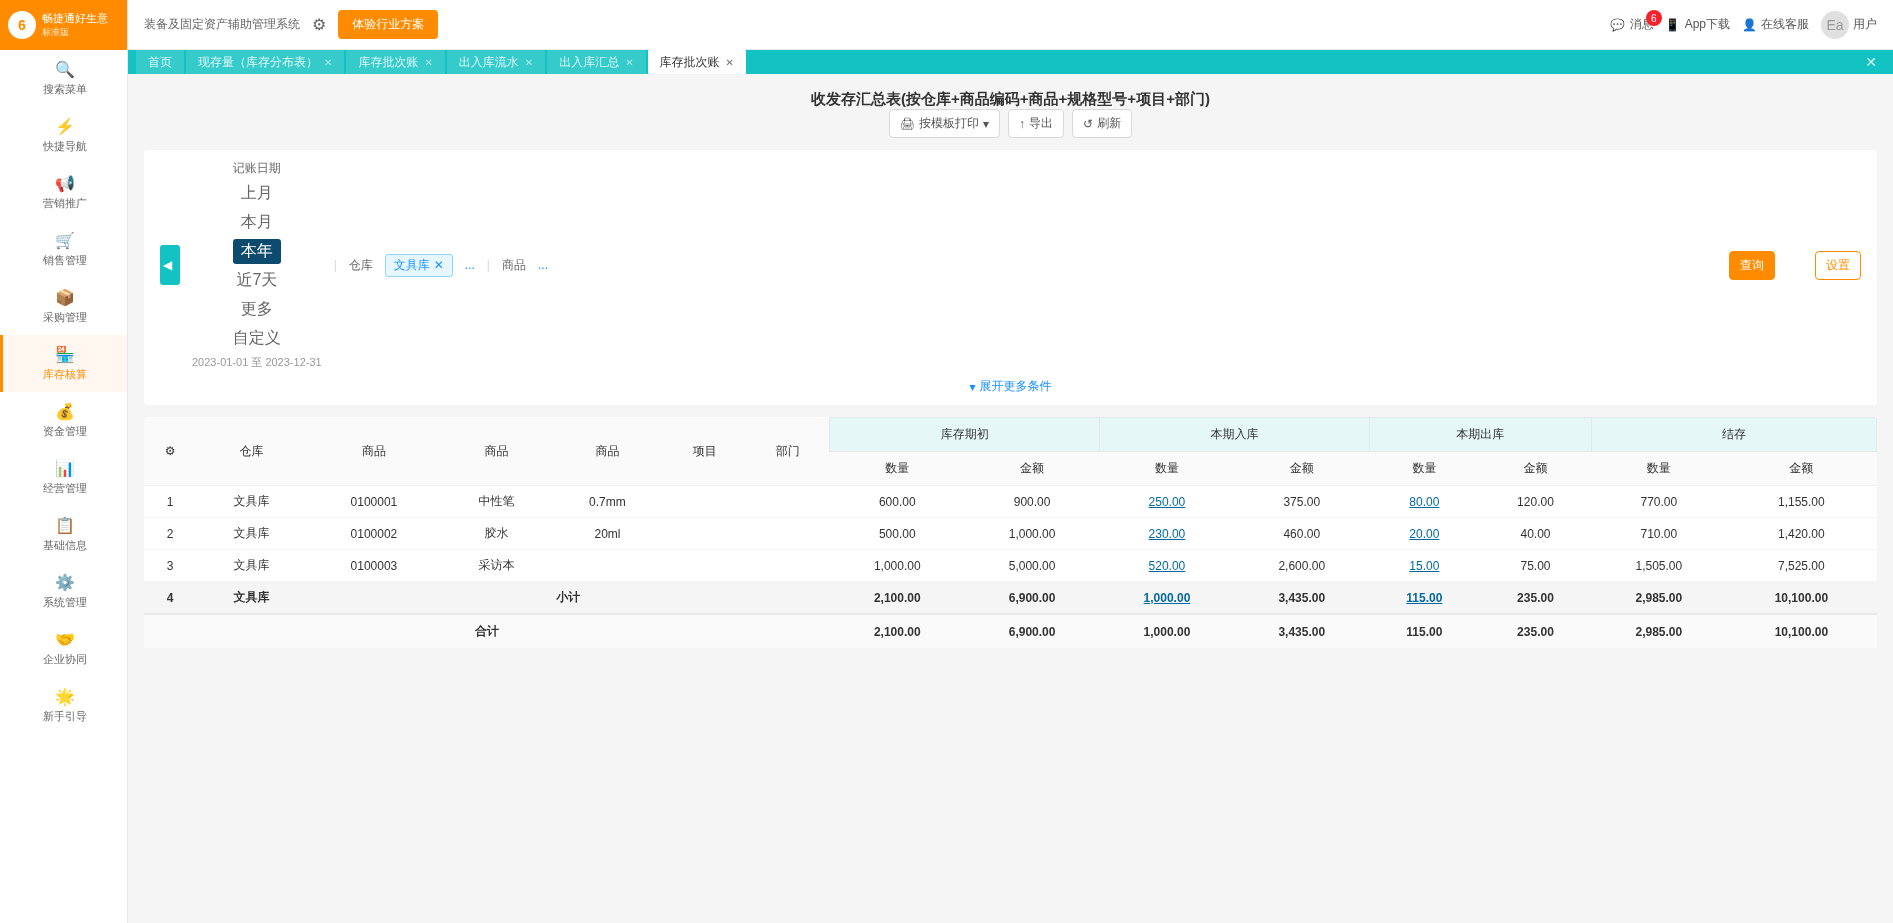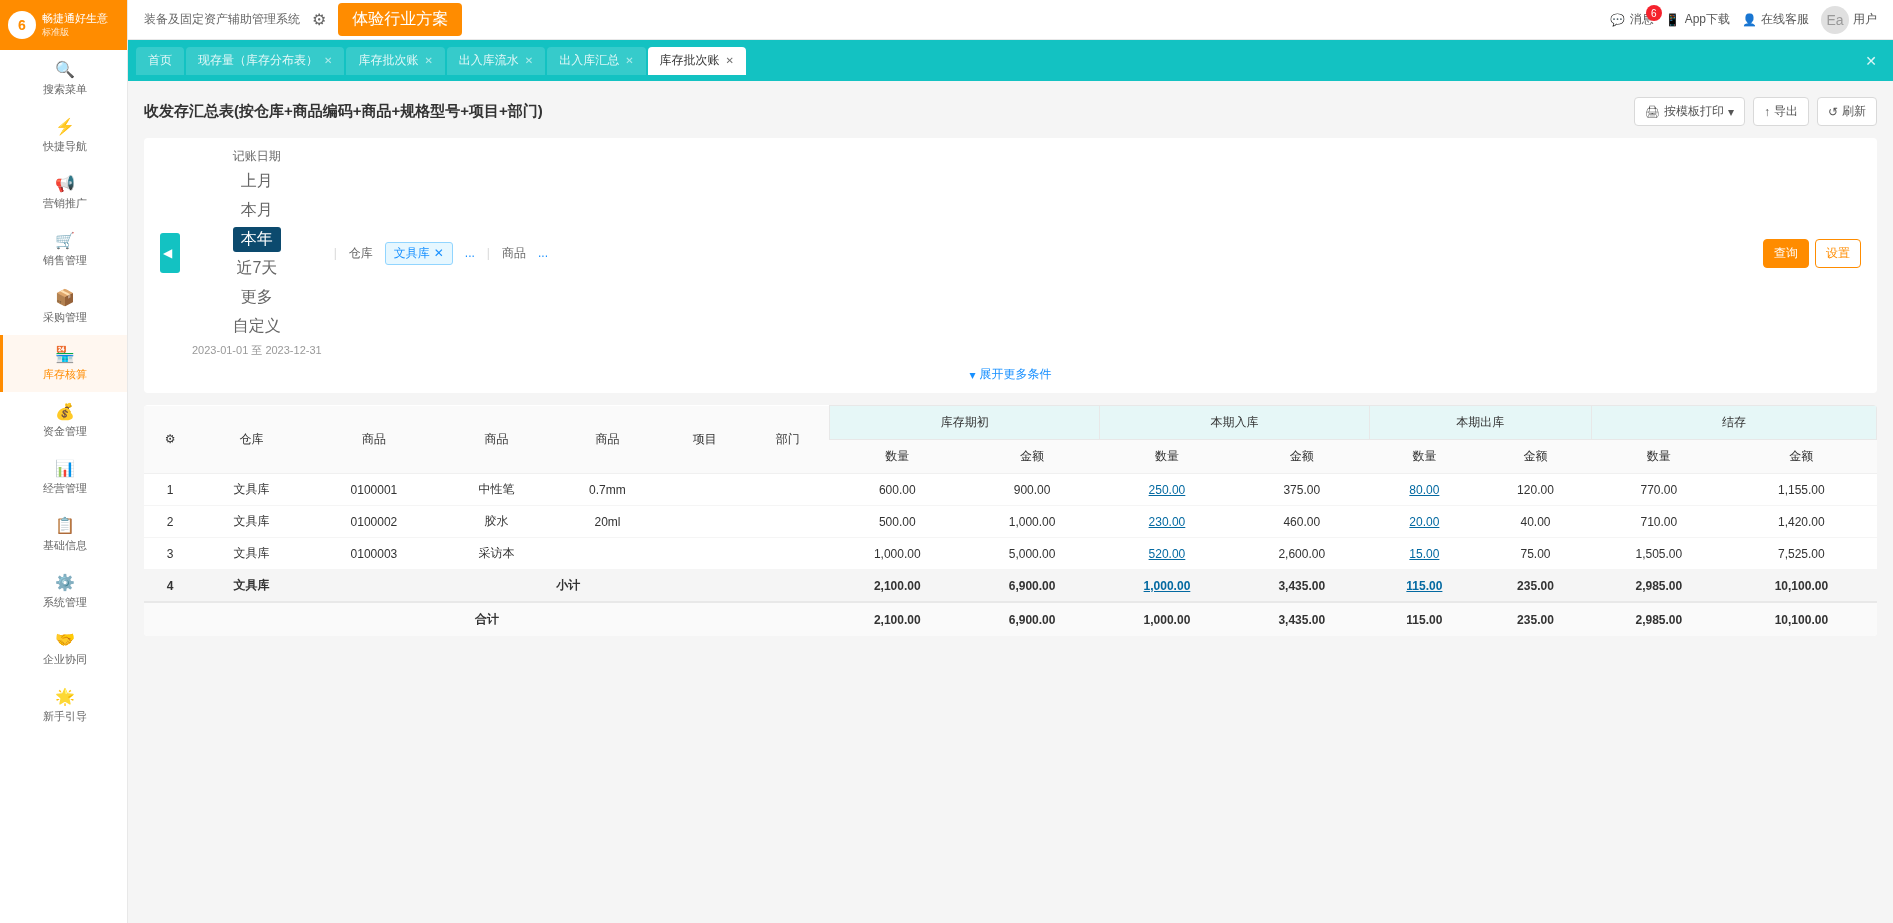--- a/index.html
+++ b/index.html
@@ -13,44 +13,44 @@
     .sidebar-logo-sub { font-size: 9px; color: rgba(255,255,255,0.8); }
     .sidebar-nav { flex: 1; overflow-y: auto; }
     .sidebar-item { display: flex; flex-direction: column; align-items: center; padding: 10px 4px; cursor: pointer; color: #666; font-size: 11px; gap: 3px; border-left: 3px solid transparent; }
     .sidebar-item.active { background: #fff7f0; color: #ff8c00; border-left-color: #ff8c00; }
     .sidebar-item-icon { font-size: 16px; }
 
     
     .main { flex: 1; display: flex; flex-direction: column; overflow: hidden; }
 
     
-    .topbar { height: 40px; background: #fff; display: flex; align-items: center; padding: 0 16px; border-bottom: 1px solid #e8e8e8; gap: 12px; }
+    .topbar { height: 50px; background: #fff; display: flex; align-items: center; padding: 0 16px; border-bottom: 1px solid #e8e8e8; gap: 12px; }
     .topbar-system { color: #666; font-size: 12px; }
-    .topbar-btn { background: #ff8c00; color: #fff; border: none; padding: 6px 14px; border-radius: 4px; cursor: pointer; font-size: 16px; }
+    .topbar-btn { background: #ff8c00; color: #fff; border: none; padding: 6px 14px; border-radius: 4px; cursor: pointer; font-size: 12px; }
     .topbar-action-item { display: flex; align-items: center; gap: 4px; color: #555; font-size: 12px; cursor: pointer; position: relative; }
     .badge { background: #f5222d; color: #fff; border-radius: 50%; width: 16px; height: 16px; font-size: 10px; display: flex; align-items: center; justify-content: center; position: absolute; top: -6px; right: -8px; }
     .gear-btn { background: none; border: none; cursor: pointer; color: #666; font-size: 16px; }
     .user-avatar { width: 28px; height: 28px; background: #e0e0e0; border-radius: 50%; display: flex; align-items: center; justify-content: center; color: #999; font-size: 14px; }
 
     
-    .tabbar { background: #13c2c2; display: flex; align-items: center; height: 41px; padding: 0 8px; gap: 2px; }
+    .tabbar { background: #13c2c2; display: flex; align-items: center; height: 24px; padding: 0 8px; gap: 2px; }
     .tab { display: flex; align-items: center; padding: 0 12px; height: 28px; border-radius: 4px 4px 0 0; font-size: 12px; cursor: pointer; gap: 6px; color: rgba(255,255,255,0.85); background: rgba(255,255,255,0.15); }
     .tab.active { background: #fff; color: #333; }
     .tab-close { font-size: 10px; color: inherit; opacity: 0.7; }
     .tab-content-area { flex: 1; display: flex; flex-direction: column; overflow: hidden; background: #f5f5f5; }
     .close-all { margin-left: auto; color: rgba(255,255,255,0.85); font-size: 14px; cursor: pointer; padding: 4px 8px; }
 
     
     .page-content { flex: 1; overflow-y: auto; padding: 16px; }
-    .page-header { display: flex; align-items: center; justify-content: space-between; margin-bottom: 12px; }
+    .page-header { display: flex; align-items: center; justify-content: space-between; margin-bottom: 12px; flex-direction: column; }
     .page-title { font-size: 15px; font-weight: bold; color: #333; }
     .page-actions { display: flex; gap: 8px; align-items: center; }
     .action-btn { display: flex; align-items: center; gap: 4px; padding: 5px 10px; border: 1px solid #d9d9d9; border-radius: 4px; background: #fff; cursor: pointer; font-size: 12px; color: #555; }
     .action-btn.primary { background: #ff8c00; color: #fff; border-color: #ff8c00; }
-    .action-btn.orange { background: #fff; color: #ff8c00; border-color: #ff8c00; }
+    .action-btn.orange { background: #fff; color: #ff8c00; border-color: #ff8c00; margin-left: 34px; }
 
     
     .filter-bar { background: #fff; border-radius: 4px; padding: 10px 16px; margin-bottom: 12px; }
     .filter-row { display: flex; align-items: center; gap: 12px; }
     .filter-label { color: #666; font-size: 12px; white-space: nowrap; }
     .date-options { display: flex; align-items: center; gap: 4px; flex-direction: column; }
     .date-opt { padding: 2px 8px; border-radius: 3px; cursor: pointer; font-size: 16px; color: #666; }
     .date-opt.active { background: #0c4a6e; color: #fff; }
     .date-range { font-size: 11px; color: #999; margin-top: 2px; }
     .filter-sep { color: #d9d9d9; }

